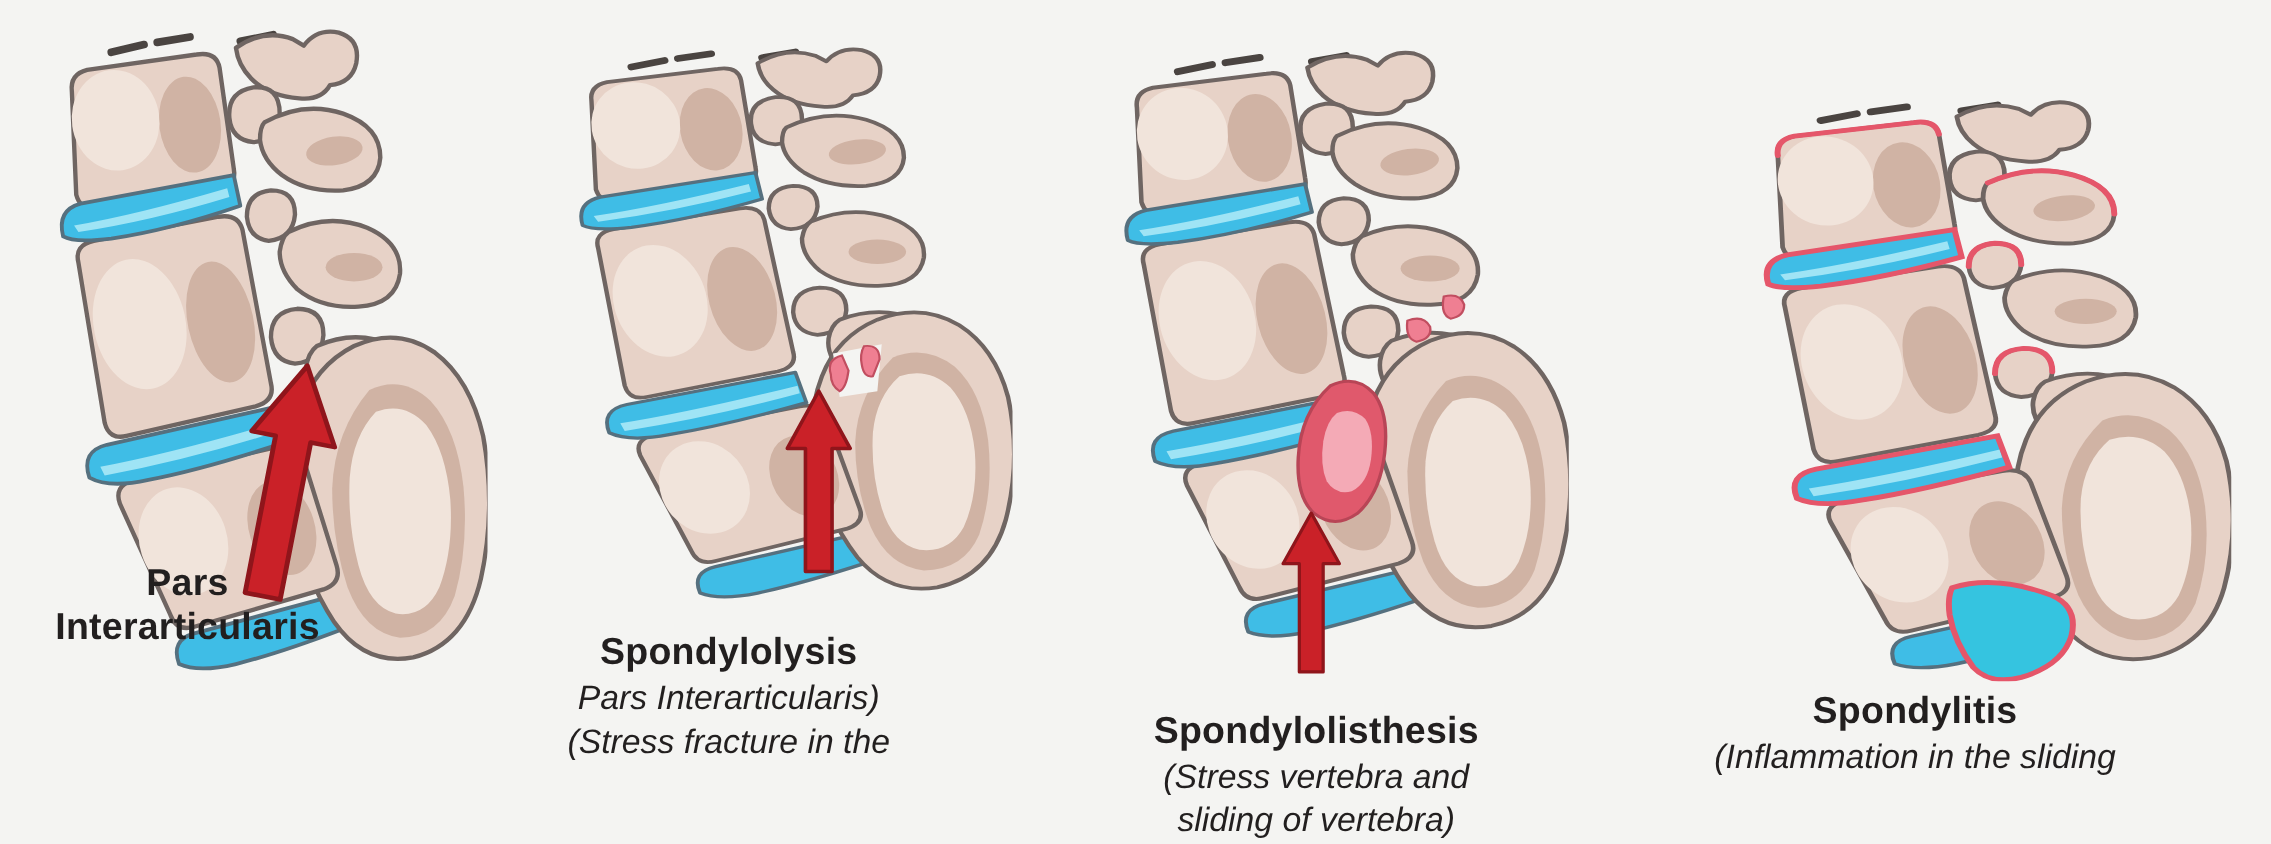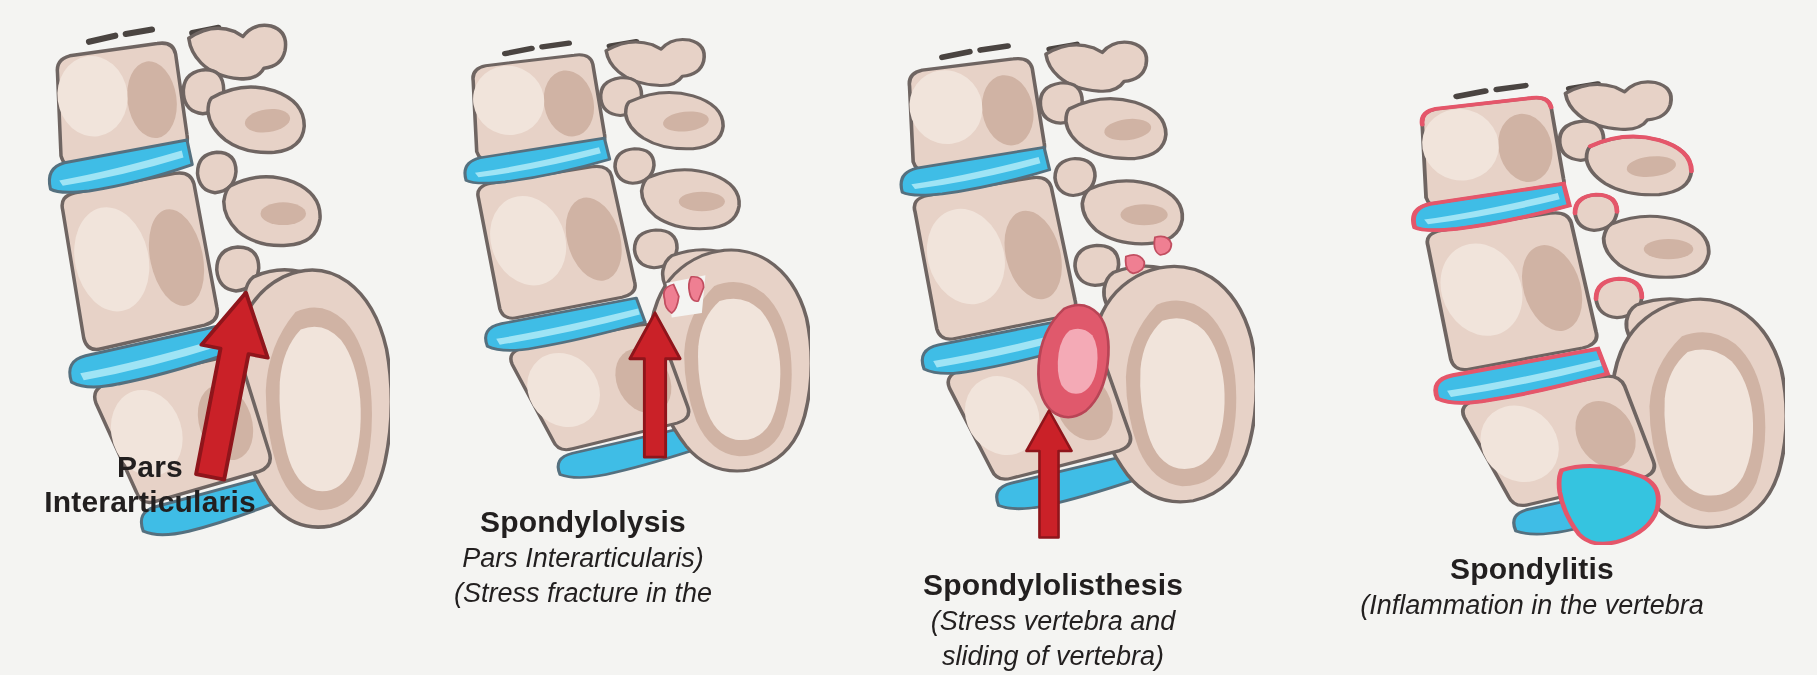--- a/index.html
+++ b/index.html
@@ -140,17 +140,17 @@
         <path class="inflame-line" d="M52,202 Q46,178 68,172 L208,146 L214,174 Q150,196 96,204 Q62,208 52,202 Z"></path>
         <path class="inflame-line" d="M76,422 Q68,398 92,392 L244,358 L254,390 Q182,414 130,424 Q94,432 76,422 Z"></path>
         <path class="inflame-line" d="M60,70 Q58,54 74,50 L174,36 Q192,33 195,48"></path>
         <path class="inflame-line" d="M236,98 Q272,78 308,90 Q342,102 342,130"></path>
         <path class="inflame-line" d="M220,184 Q220,162 242,160 Q264,160 264,182"></path>
         <path class="inflame-line" d="M242,294 Q242,270 266,268 Q290,268 290,292"></path>
       </g>
     </svg>
     <div class="label" style="left:22px;top:512px;width:420px;">
       <div class="title">Spondylitis</div>
-      <div class="sub">(Inflammation in the vertebra</div>
+      <div class="sub">(Inflammation in the sliding</div>
     </div>
   </div>
 
 </div>
 
 </body></html>

